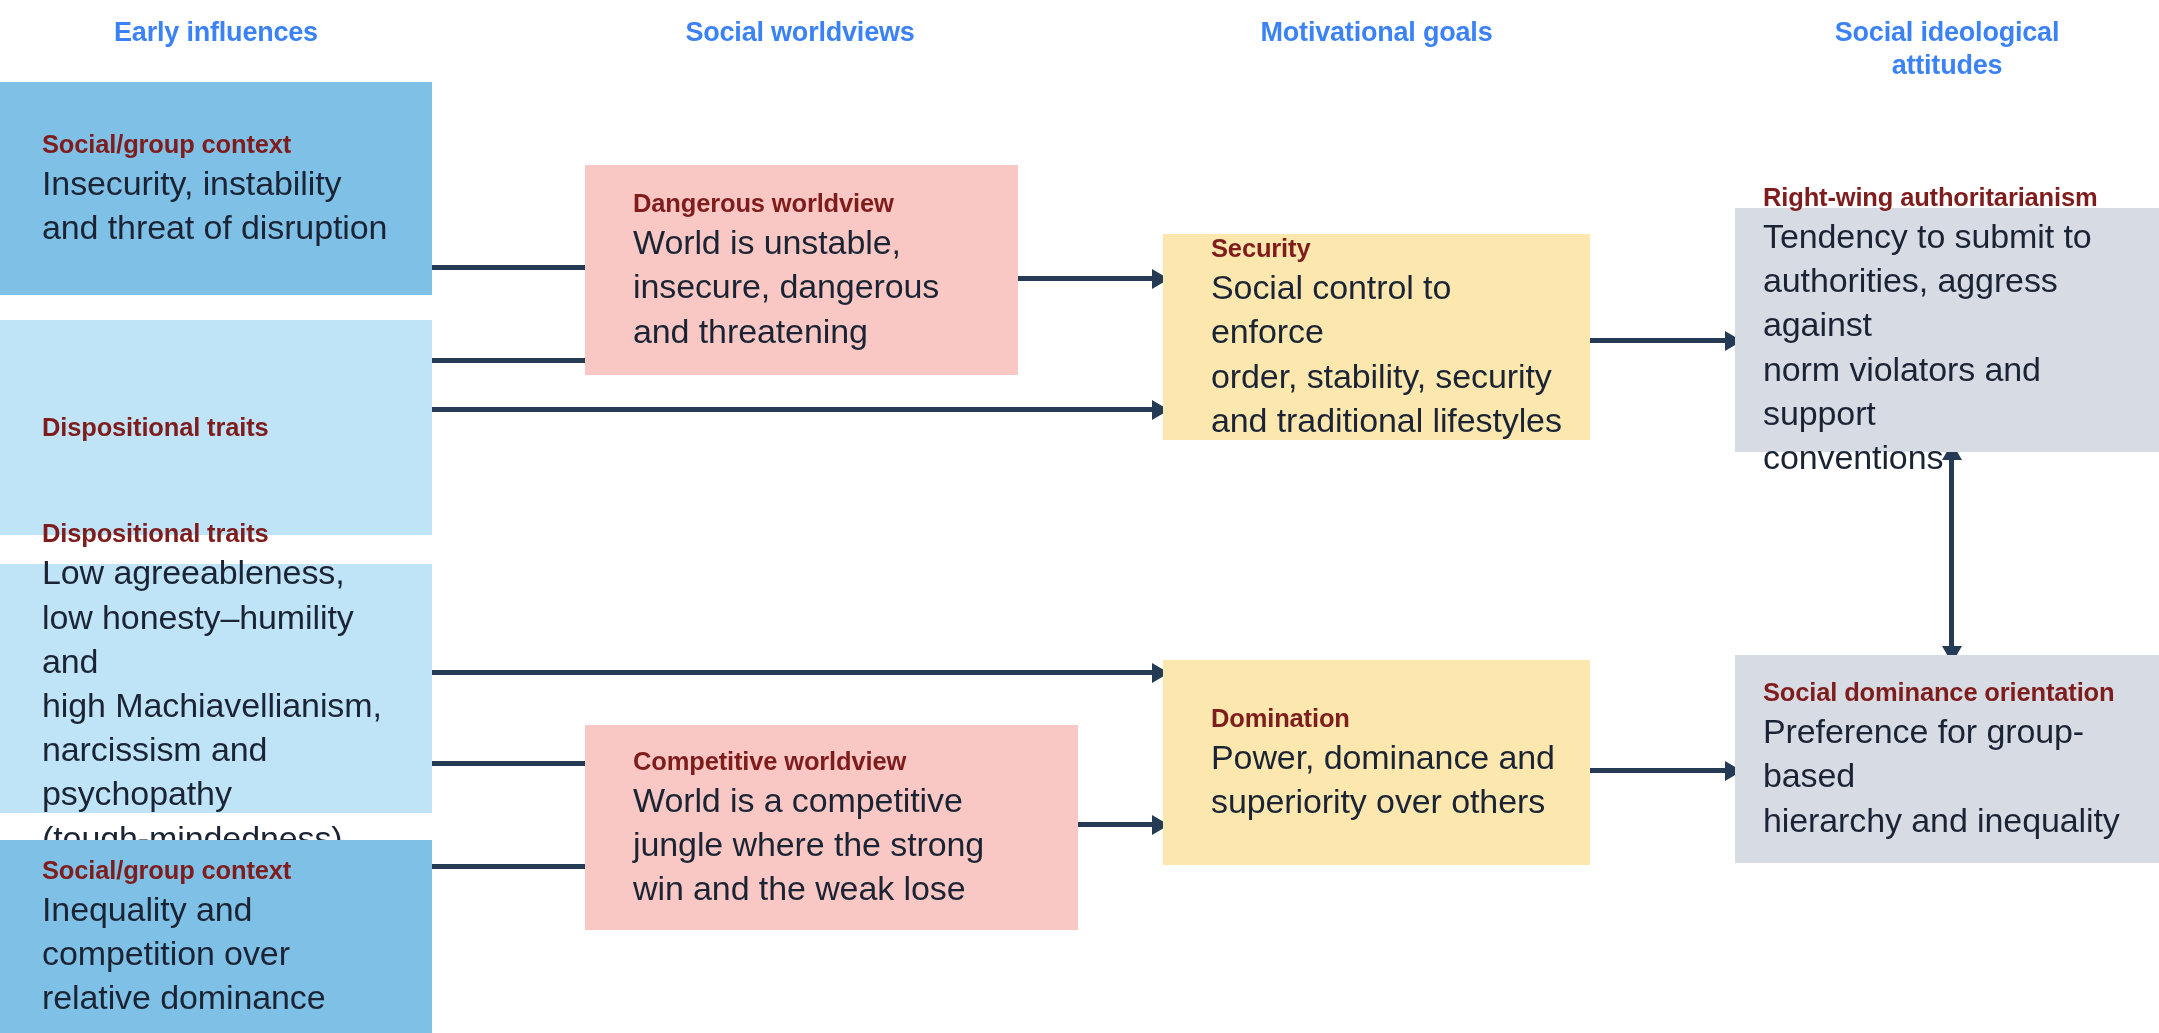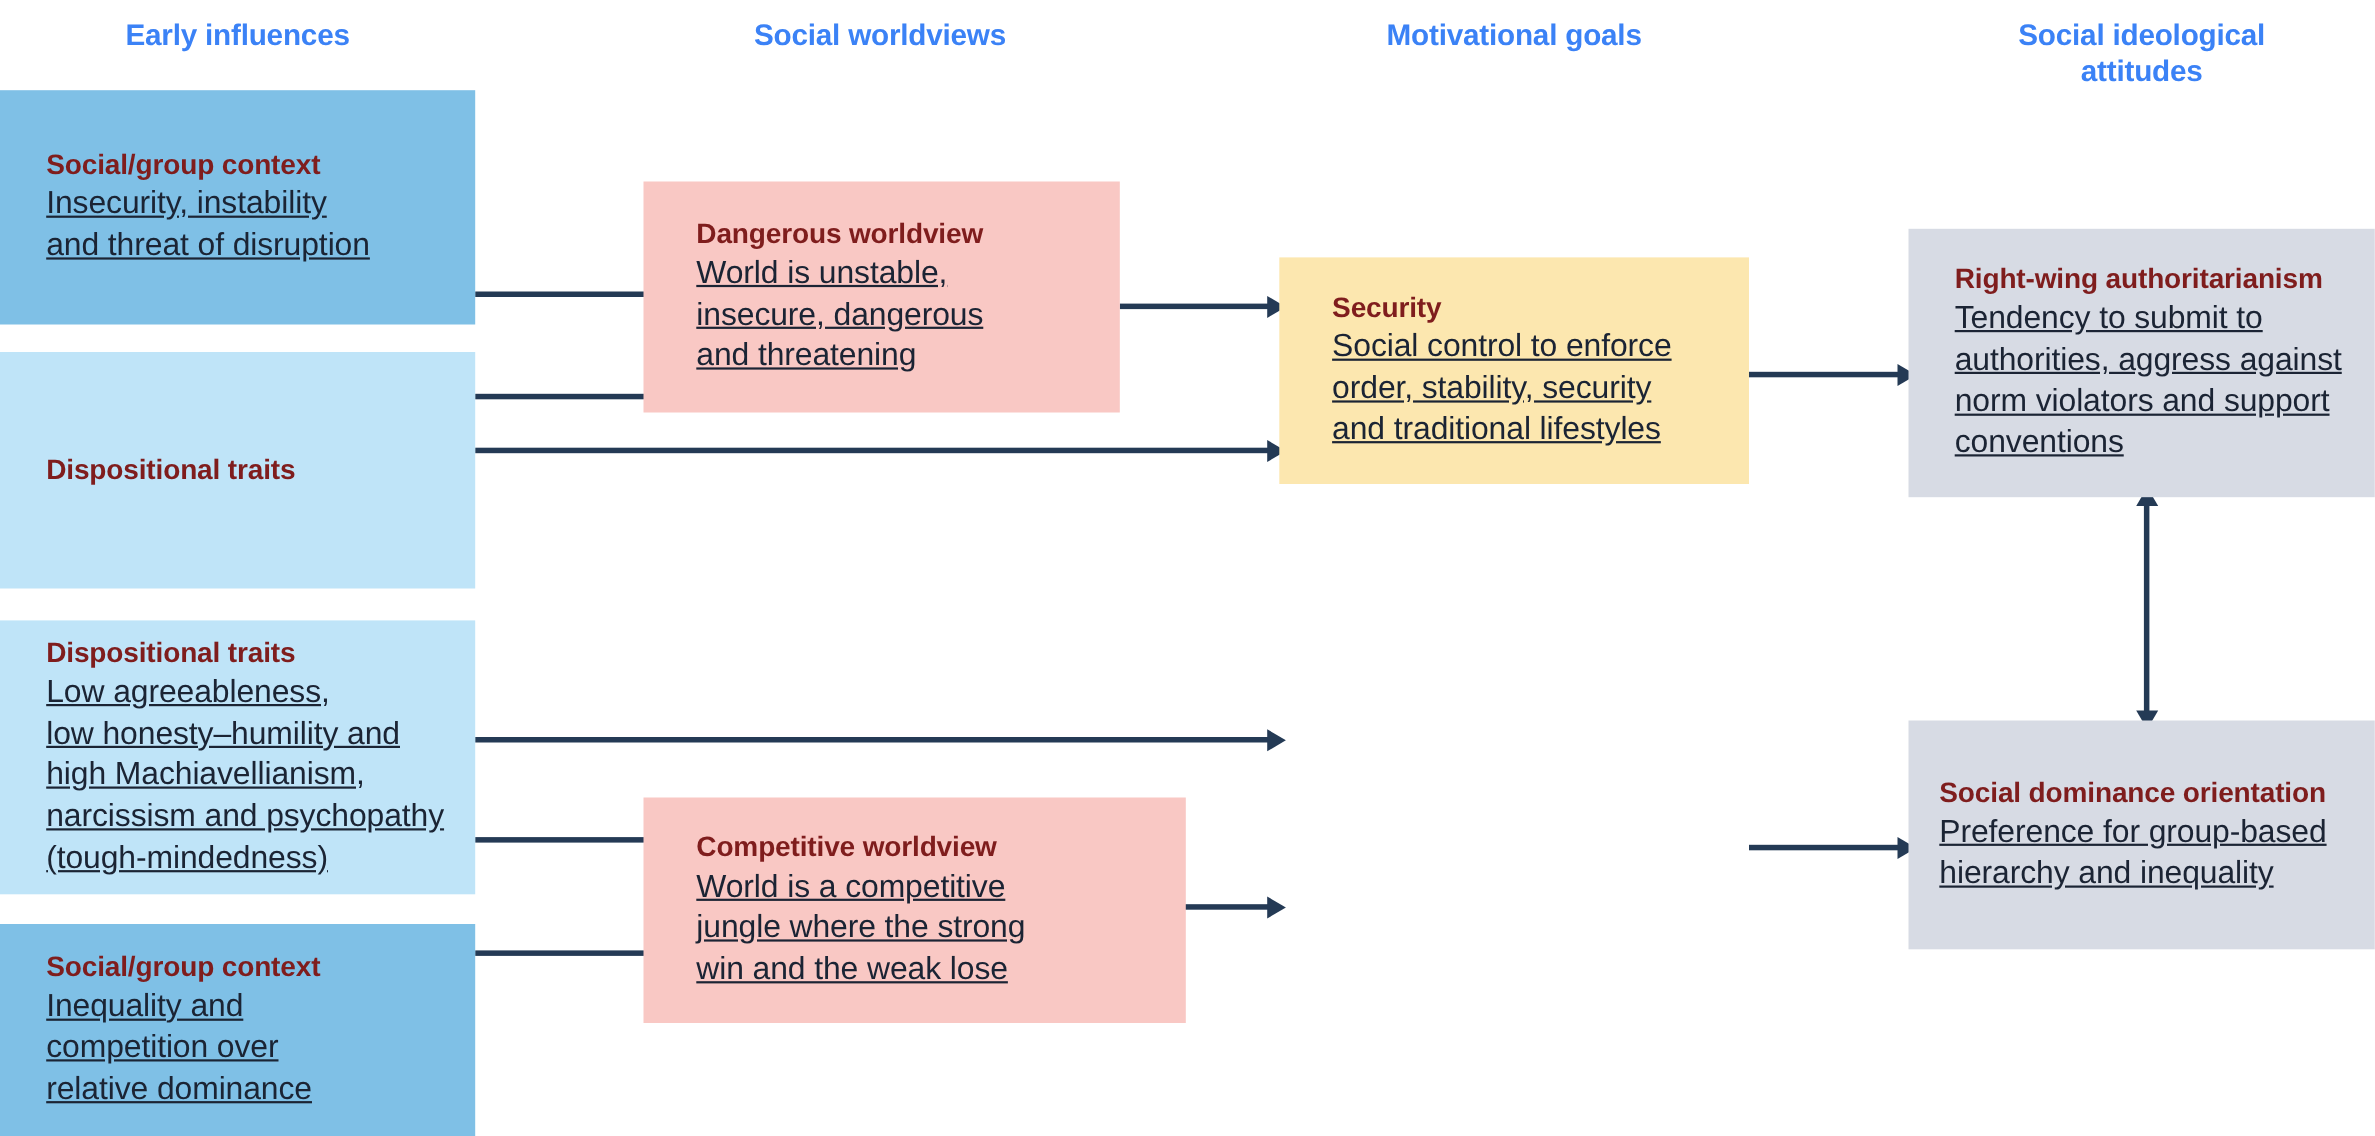--- a/index.html
+++ b/index.html
@@ -39,26 +39,25 @@
   .box.pad-mid .inner{padding-left:48px;}
   .box .ttl{
     font-weight:bold;
     font-size:25.5px;
     line-height:1.30;
     color:#7f1d1d;
     letter-spacing:-.15px;
     white-space:nowrap;
   }
   .box .dsc{
-    font-size:29px;
+    font-size:34px;
     line-height:1.30;
     color:#1b2434;
     letter-spacing:-.1px;
     white-space:pre-line;
-    text-decoration:underline;
   }
   .blue-dark{background:#7fc0e6;}
   .blue-light{background:#bfe4f8;}
   .pink{background:#f9c8c4;}
   .yellow{background:#fce7af;}
   .grey{background:#d7dbe4;}
 
   
   .hline{
     position:absolute;
@@ -194,23 +193,30 @@
 
   <div class="box yellow pad-mid" style="left:1163px;top:234px;width:427px;height:206px;">
     <div class="inner">
       <div class="ttl">Security</div>
       <div class="dsc">Social control to enforce
 order, stability, security
 and traditional lifestyles</div>
     </div>
   </div>
 
+  <div class="box yellow pad-mid" style="left:1163px;top:660px;width:427px;height:205px;">
+    <div class="inner">
+      <div class="ttl">Domination</div>
+      <div class="dsc">Power, dominance and
+superiority over others</div>
+    </div>
+  </div>
 
   <div class="box grey" style="left:1735px;top:208px;width:424px;height:244px;">
-    <div class="inner" style="padding-left:28px;padding-right:10px;margin-left:14px;">
+    <div class="inner" style="padding-left:28px;padding-right:10px;">
       <div class="ttl">Right-wing authoritarianism</div>
       <div class="dsc">Tendency to submit to
 authorities, aggress against
 norm violators and support
 conventions</div>
     </div>
   </div>
 
   <div class="box grey" style="left:1735px;top:655px;width:424px;height:208px;">
     <div class="inner" style="padding-left:28px;padding-right:10px;">

